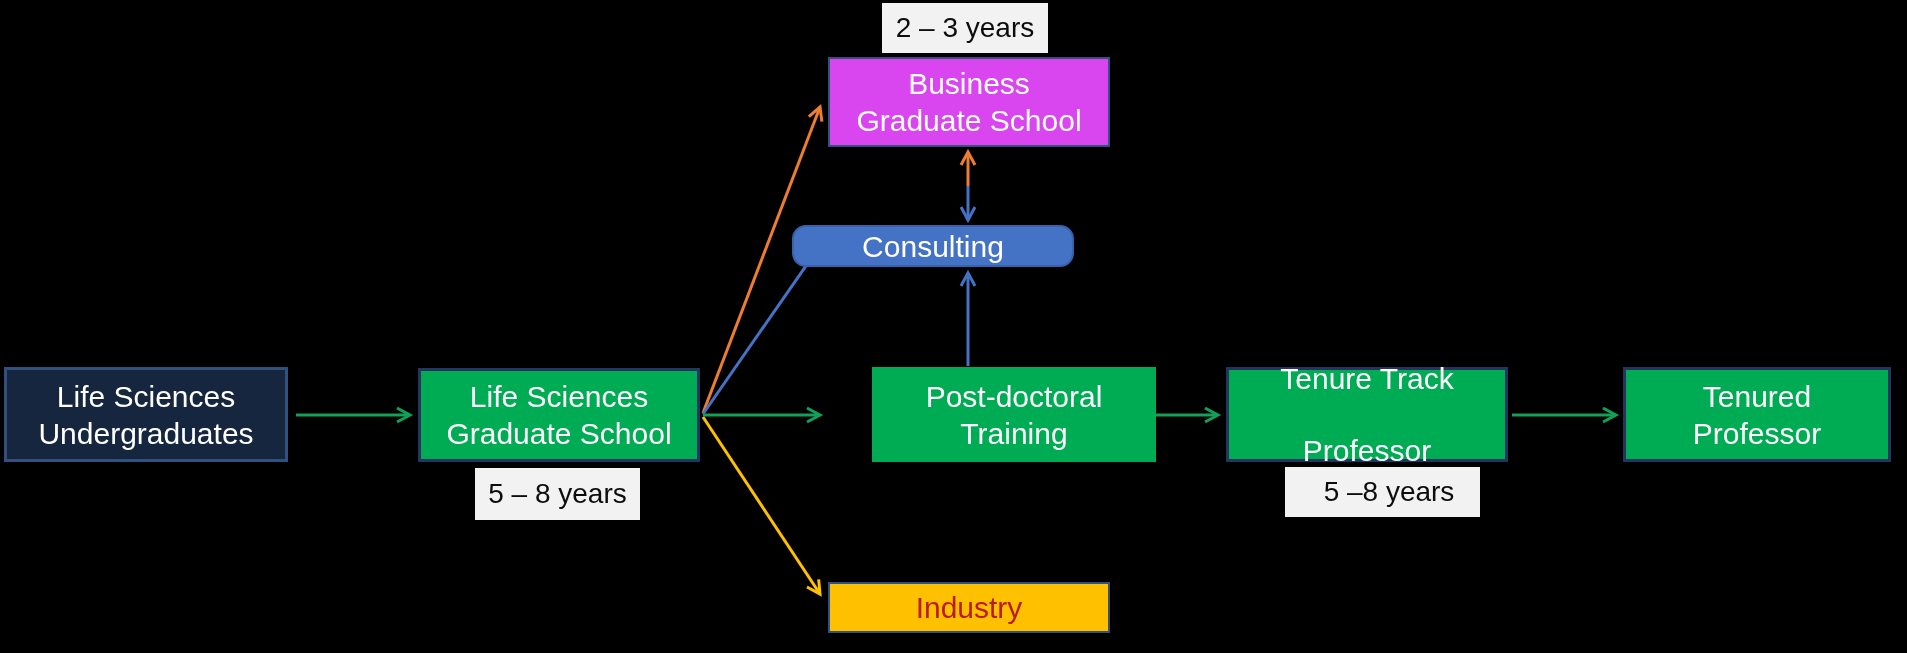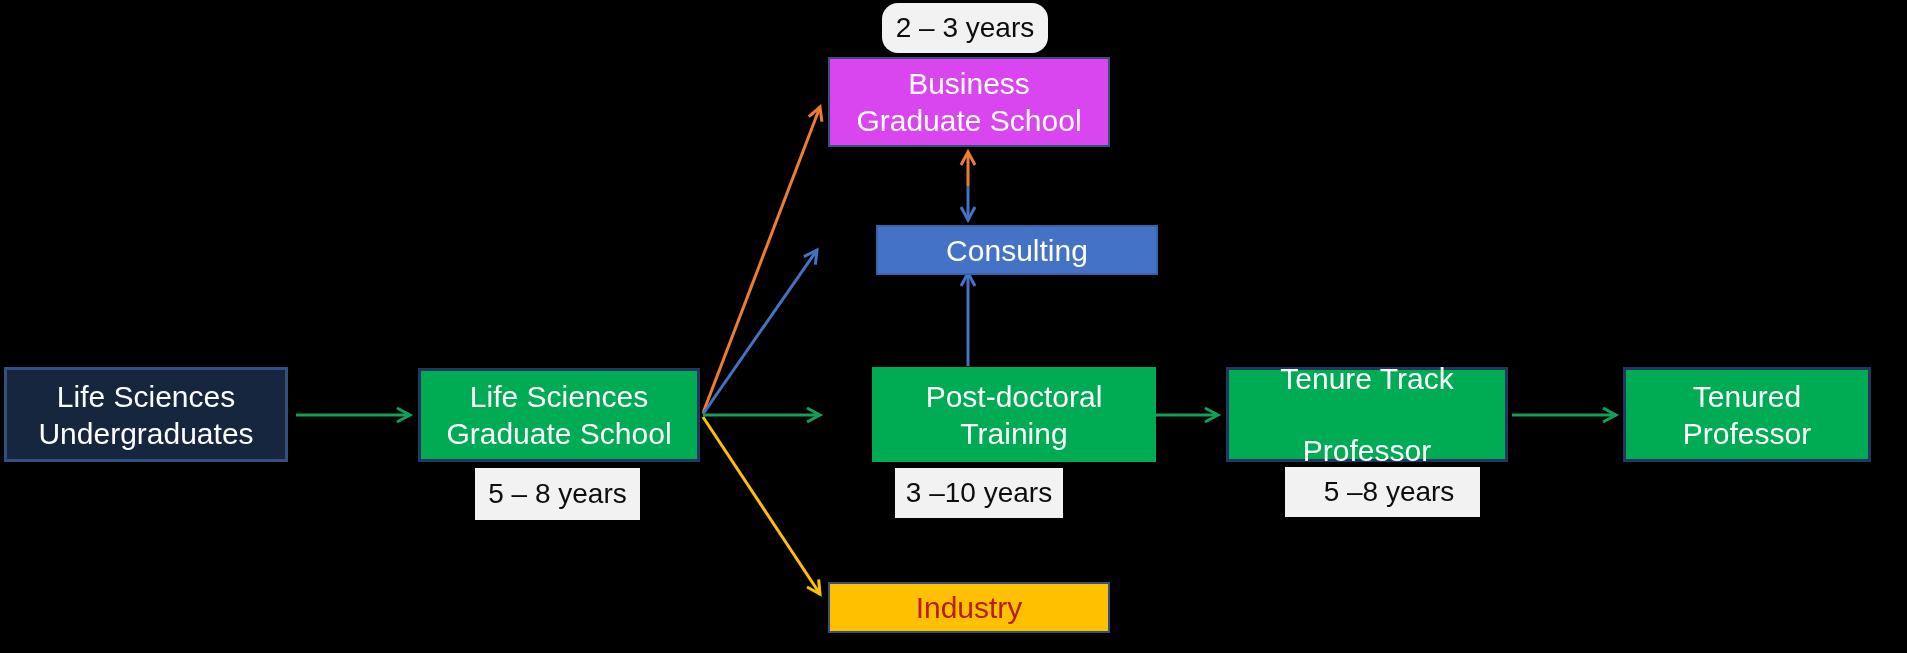--- a/index.html
+++ b/index.html
@@ -41,26 +41,26 @@
     display: flex;
     align-items: center;
     justify-content: center;
     font-size: 28px;
     box-sizing: border-box;
   }
   
   #node-undergrad     { left: 4px;    top: 367px; width: 284px; height: 95px; }
   #node-grad-school   { left: 418px;  top: 368px; width: 282px; height: 94px; }
   #node-business      { left: 828px;  top: 57px;  width: 282px; height: 90px; border-width: 2px; }
-  #node-consulting    { left: 876px;  top: 225px; width: 282px; height: 50px; border-width: 2px; }
+  #node-consulting    { left: 792px;  top: 225px; width: 282px; height: 42px; border-width: 2px; border-radius: 14px; }
   #node-postdoc       { left: 872px;  top: 367px; width: 284px; height: 95px; border-width: 0; }
   #node-tenure-track  { left: 1226px; top: 367px; width: 282px; height: 95px; }
-  #node-tenured       { left: 1623px; top: 367px; width: 248px; height: 95px; }
+  #node-tenured       { left: 1623px; top: 367px; width: 268px; height: 95px; }
   #node-industry      { left: 828px;  top: 582px; width: 282px; height: 51px; border-width: 2px; }
-  #label-business     { left: 882px;  top: 3px;   width: 166px; height: 50px; border-radius: 16px; }
+  #label-business     { left: 882px;  top: 3px;   width: 166px; height: 50px; }
   #label-grad-school  { left: 475px;  top: 468px; width: 165px; height: 52px; }
   #label-postdoc      { left: 895px;  top: 468px; width: 168px; height: 50px; }
   #label-tenure-track { left: 1285px; top: 467px; width: 195px; height: 50px; padding-left: 13px; }
 </style>
 </head>
 <body>
 
 <div id="canvas">
 
   <svg id="edge-layer" viewBox="0 0 1907 653" xmlns="http://www.w3.org/2000/svg">
@@ -97,21 +97,20 @@
 
     <line x1="1114" y1="415" x2="1218" y2="415" stroke-width="3" marker-end="url(#ah-green)" stroke="#13A15A"></line>
 
     <line x1="1512" y1="415" x2="1616" y2="415" stroke-width="3" marker-end="url(#ah-green)" stroke="#13A15A"></line>
   </svg>
 
   <div id="label-business" class="duration" style="background-color: rgb(242, 242, 242); color: rgb(13, 13, 13);">2 – 3 years</div>
 
   <div id="label-grad-school" class="duration" style="background-color: rgb(242, 242, 242); color: rgb(13, 13, 13);">5 – 8 years</div>
 
-  <div id="label-postdoc" class="duration" style="background-color: rgb(242, 242, 242); color: rgb(13, 13, 13);">3 –10 years</div>
 
   <div id="label-tenure-track" class="duration" style="background-color: rgb(242, 242, 242); color: rgb(13, 13, 13);">5 –8 years</div>
 
   <div id="node-undergrad" class="node" style="background-color: rgb(22, 38, 63); border-color: rgb(49, 80, 126); color: rgb(255, 255, 255);">
     <span>Life Sciences</span>
     <span>Undergraduates</span>
   </div>
 
   <div id="node-grad-school" class="node" style="background-color: rgb(0, 172, 83); border-color: rgb(36, 54, 95); color: rgb(255, 255, 255);">
     <span>Life Sciences</span>

